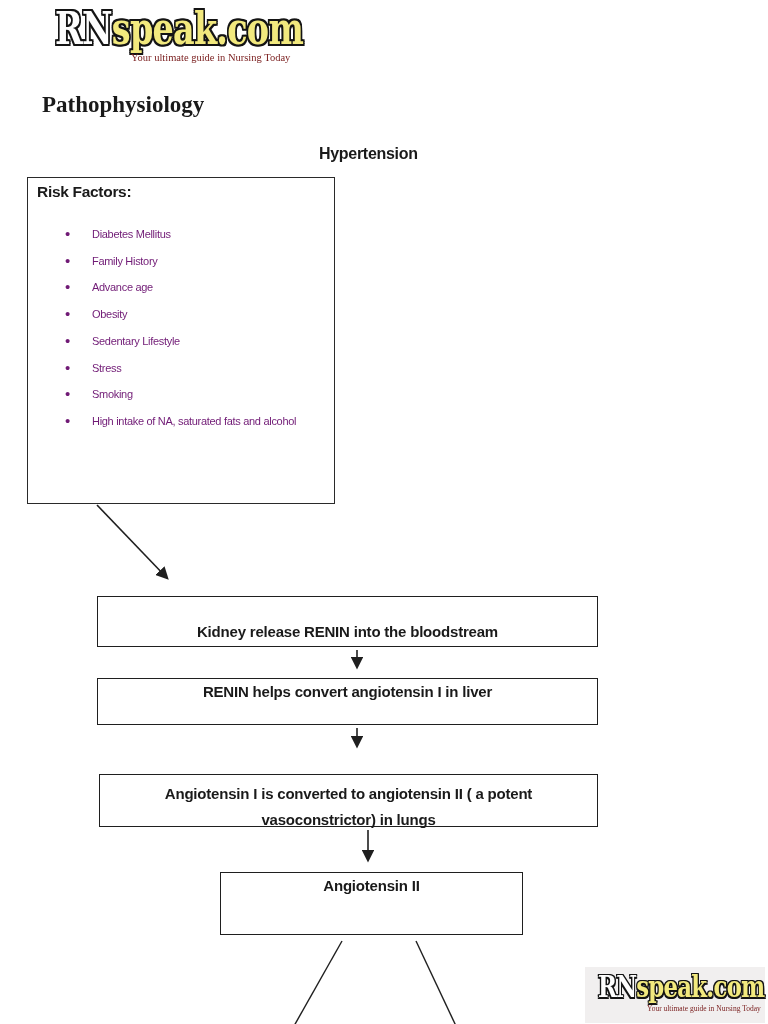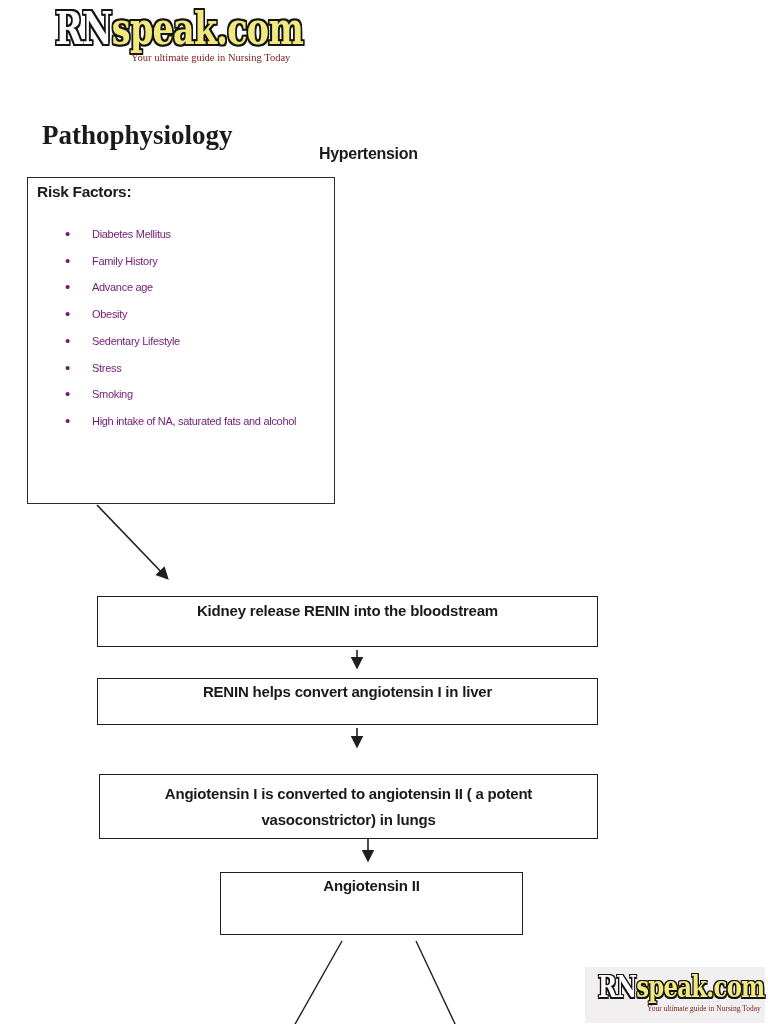--- a/index.html
+++ b/index.html
@@ -61,23 +61,22 @@
                  0 -1.5px 0 #141414, 0 1.5px 0 #141414;
   }
   .logo-bottom .logo-tagline { left: 62px; top: 37px; font-size: 7.5px; }
 
   
   .section-heading {
     position: absolute;
     left: 42px; top: 92px;
     font-family: "Liberation Serif", serif;
     font-weight: bold;
-    font-size: 27px;
+    font-size: 23px;
     color: #1a1a1a;
-    margin-top: 28px;
   }
   .diagram-title {
     position: absolute;
     left: 319px; top: 145px;
     font-weight: bold;
     font-size: 16px;
     letter-spacing: -0.3px;
     color: #1a1a1a;
   }
 
@@ -125,23 +124,23 @@
     border: 1.6px solid #1f1f1f;
     background: #ffffff;
     text-align: center;
     font-weight: bold;
     font-size: 15px;
     letter-spacing: -0.2px;
     line-height: 26px;
     color: #1a1a1a;
   }
   .flow-box span { display: inline-block; }
-  .flow-box-1 { left: 97px;  top: 596px; width: 501px; height: 51px; padding-top: 1px; }
+  .flow-box-1 { left: 97px;  top: 596px; width: 501px; height: 51px; padding-top: 22px; }
   .flow-box-2 { left: 97px;  top: 678px; width: 501px; height: 47px; }
-  .flow-box-3 { left: 99px;  top: 774px; width: 499px; height: 65px; padding-top: 6px; }
+  .flow-box-3 { left: 99px;  top: 774px; width: 499px; height: 53px; padding-top: 6px; }
   .flow-box-3 span { max-width: 470px; }
   .flow-box-4 { left: 220px; top: 872px; width: 303px; height: 63px; }
 
   .arrows-svg { position: absolute; left: 0; top: 0; pointer-events: none; }
 </style>
 </head>
 <body>
 
 <div class="page">
 

